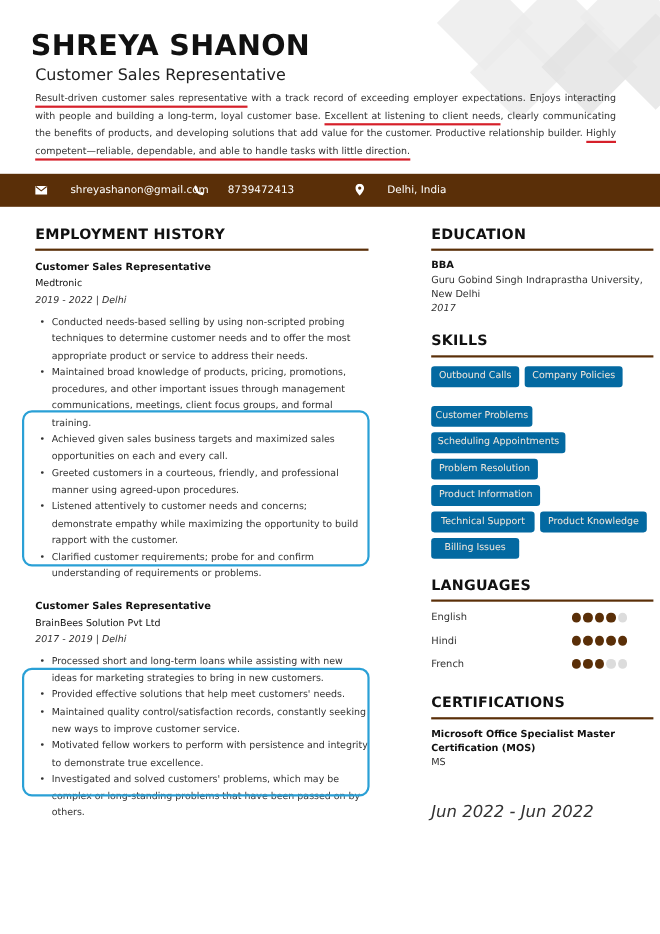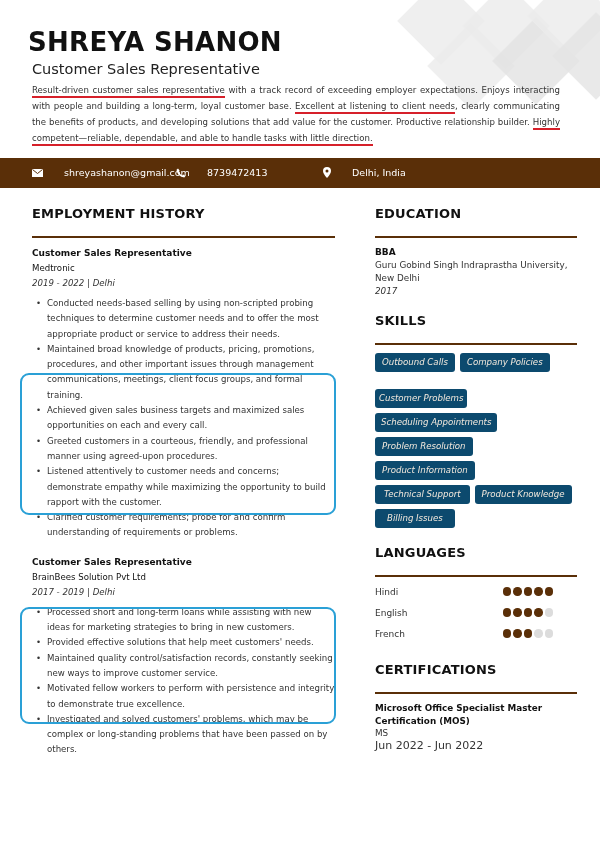--- a/index.html
+++ b/index.html
@@ -12,46 +12,46 @@
   .name { position: absolute; left: 28px; top: 27px; font-size: 26px; font-weight: bold; letter-spacing: 0.3px; color: #111; font-family: "DejaVu Sans", sans-serif; }
   .role { position: absolute; left: 32px; top: 61px; font-size: 14.5px; color: #222; font-family: "DejaVu Sans", sans-serif; }
   .summary { position: absolute; left: 32px; top: 82px; width: 528px; font-size: 8.6px; line-height: 16px; color: #333; text-align: justify; font-family: "DejaVu Sans", sans-serif; }
   .summary .ul { border-bottom: 2px solid #d6202a; padding-bottom: 1px; margin-top: 47px; }
 
   .contact-bar { position: absolute; left: 0; top: 158px; width: 600px; height: 30px; background: #5a2f08; color: #fff; font-size: 9.5px; }
   .contact-bar .item { position: absolute; top: 9px; display: flex; align-items: center; gap: 21px; }
   .contact-bar svg { display: block; }
 
   .col-left { position: absolute; left: 32px; top: 206px; width: 303px; }
-  .col-right { position: absolute; left: 375px; top: 206px; width: 202px; }
-
-  .sec-title { font-size: 13px; font-weight: bold; color: #111; letter-spacing: 0.2px; padding-bottom: 15px; border-bottom: 2.5px solid #5a2f08; margin-bottom: 8px; }
+  .col-right { position: absolute; left: 392px; top: 206px; width: 202px; }
+
+  .sec-title { font-size: 13px; font-weight: bold; color: #111; letter-spacing: 0.2px; padding-bottom: 5px; border-bottom: 2.5px solid #5a2f08; margin-bottom: 8px; }
   .job-title { font-size: 9px; font-weight: bold; color: #111; line-height: 15px; }
   .job-company { font-size: 8.6px; font-weight: normal; color: #111; line-height: 15px; }
   .job-dates { font-size: 8.6px; font-style: italic; color: #333; line-height: 15px; margin-bottom: 5px; }
   ul.bullets { list-style: none; padding-left: 0; }
   ul.bullets li { position: relative; padding-left: 15px; font-size: 8.6px; line-height: 15.3px; color: #333; }
   ul.bullets li::before { content: "\2022"; position: absolute; left: 4px; top: 0; color: #333; }
 
   .hl-box { position: absolute; border: 2.5px solid #2aa0d6; border-radius: 9px; pointer-events: none; }
 
   .edu-degree { font-size: 9px; font-weight: bold; color: #111; line-height: 13px; }
   .edu-school { font-size: 8.8px; color: #333; line-height: 13px; }
   .edu-year { font-size: 8.8px; font-style: italic; color: #333; line-height: 13px; }
-  .skill { background: #0c4a6e; color: #f3e9dd; font-size: 8.6px; border-radius: 3px; padding: 5px 7px; line-height: 9px; font-style: italic; }
+  .skill { background: #0369a1; color: #f3e9dd; font-size: 8.6px; border-radius: 3px; padding: 5px 7px; line-height: 9px; }
   .skills-row { display: flex; gap: 5px; margin-bottom: 5px; }
 
   .lang-row { display: flex; align-items: center; justify-content: space-between; height: 21px; font-size: 9px; color: #333; }
   .dots { display: flex; gap: 2px; margin-right: 24px; }
   .dot { width: 8.5px; height: 8.5px; border-radius: 50%; background: #5a2f08; }
   .dot.off { background: #dcdcdc; }
 
   .cert-name { font-size: 8.8px; font-weight: bold; color: #111; line-height: 12.5px; }
   .cert-org { font-size: 8.8px; color: #333; line-height: 12.5px; }
-  .cert-dates { font-size: 11px; color: #333; line-height: 12.5px; }
+  .cert-dates { font-size: 15px; font-style: italic; color: #333; line-height: 12.5px; margin-top: 32px; }
 </style>
 </head>
 <body>
 
 <div class="deco">
   <div class="sq" style="left:40px; top:-10px;"></div>
   <div class="sq" style="left:70px; top:35px;"></div>
   <div class="sq" style="left:105px; top:-5px;"></div>
   <div class="sq" style="left:135px; top:30px; background:#e2e2e2;"></div>
   <div class="sq" style="left:170px; top:-15px;"></div>
@@ -157,37 +157,37 @@
       <span class="skill">Product Knowledge</span>
     </div>
     <div class="skills-row">
       <span class="skill" style="padding:5px 12px;">Billing Issues</span>
     </div>
   </div>
 
   <div style="margin-top:17px;">
     <div class="sec-title" style="margin-bottom:4px;">LANGUAGES</div>
     <div class="lang-row">
+      <span>English</span>
+      <span class="dots">
+        <span class="dot"></span>
+        <span class="dot"></span>
+        <span class="dot"></span>
+        <span class="dot"></span>
+        <span class="dot off"></span>
+      </span>
+    </div>
+    <div class="lang-row">
       <span>Hindi</span>
       <span class="dots">
         <span class="dot"></span>
         <span class="dot"></span>
         <span class="dot"></span>
         <span class="dot"></span>
         <span class="dot"></span>
-      </span>
-    </div>
-    <div class="lang-row">
-      <span>English</span>
-      <span class="dots">
-        <span class="dot"></span>
-        <span class="dot"></span>
-        <span class="dot"></span>
-        <span class="dot"></span>
-        <span class="dot off"></span>
       </span>
     </div>
     <div class="lang-row">
       <span>French</span>
       <span class="dots">
         <span class="dot"></span>
         <span class="dot"></span>
         <span class="dot"></span>
         <span class="dot off"></span>
         <span class="dot off"></span>

